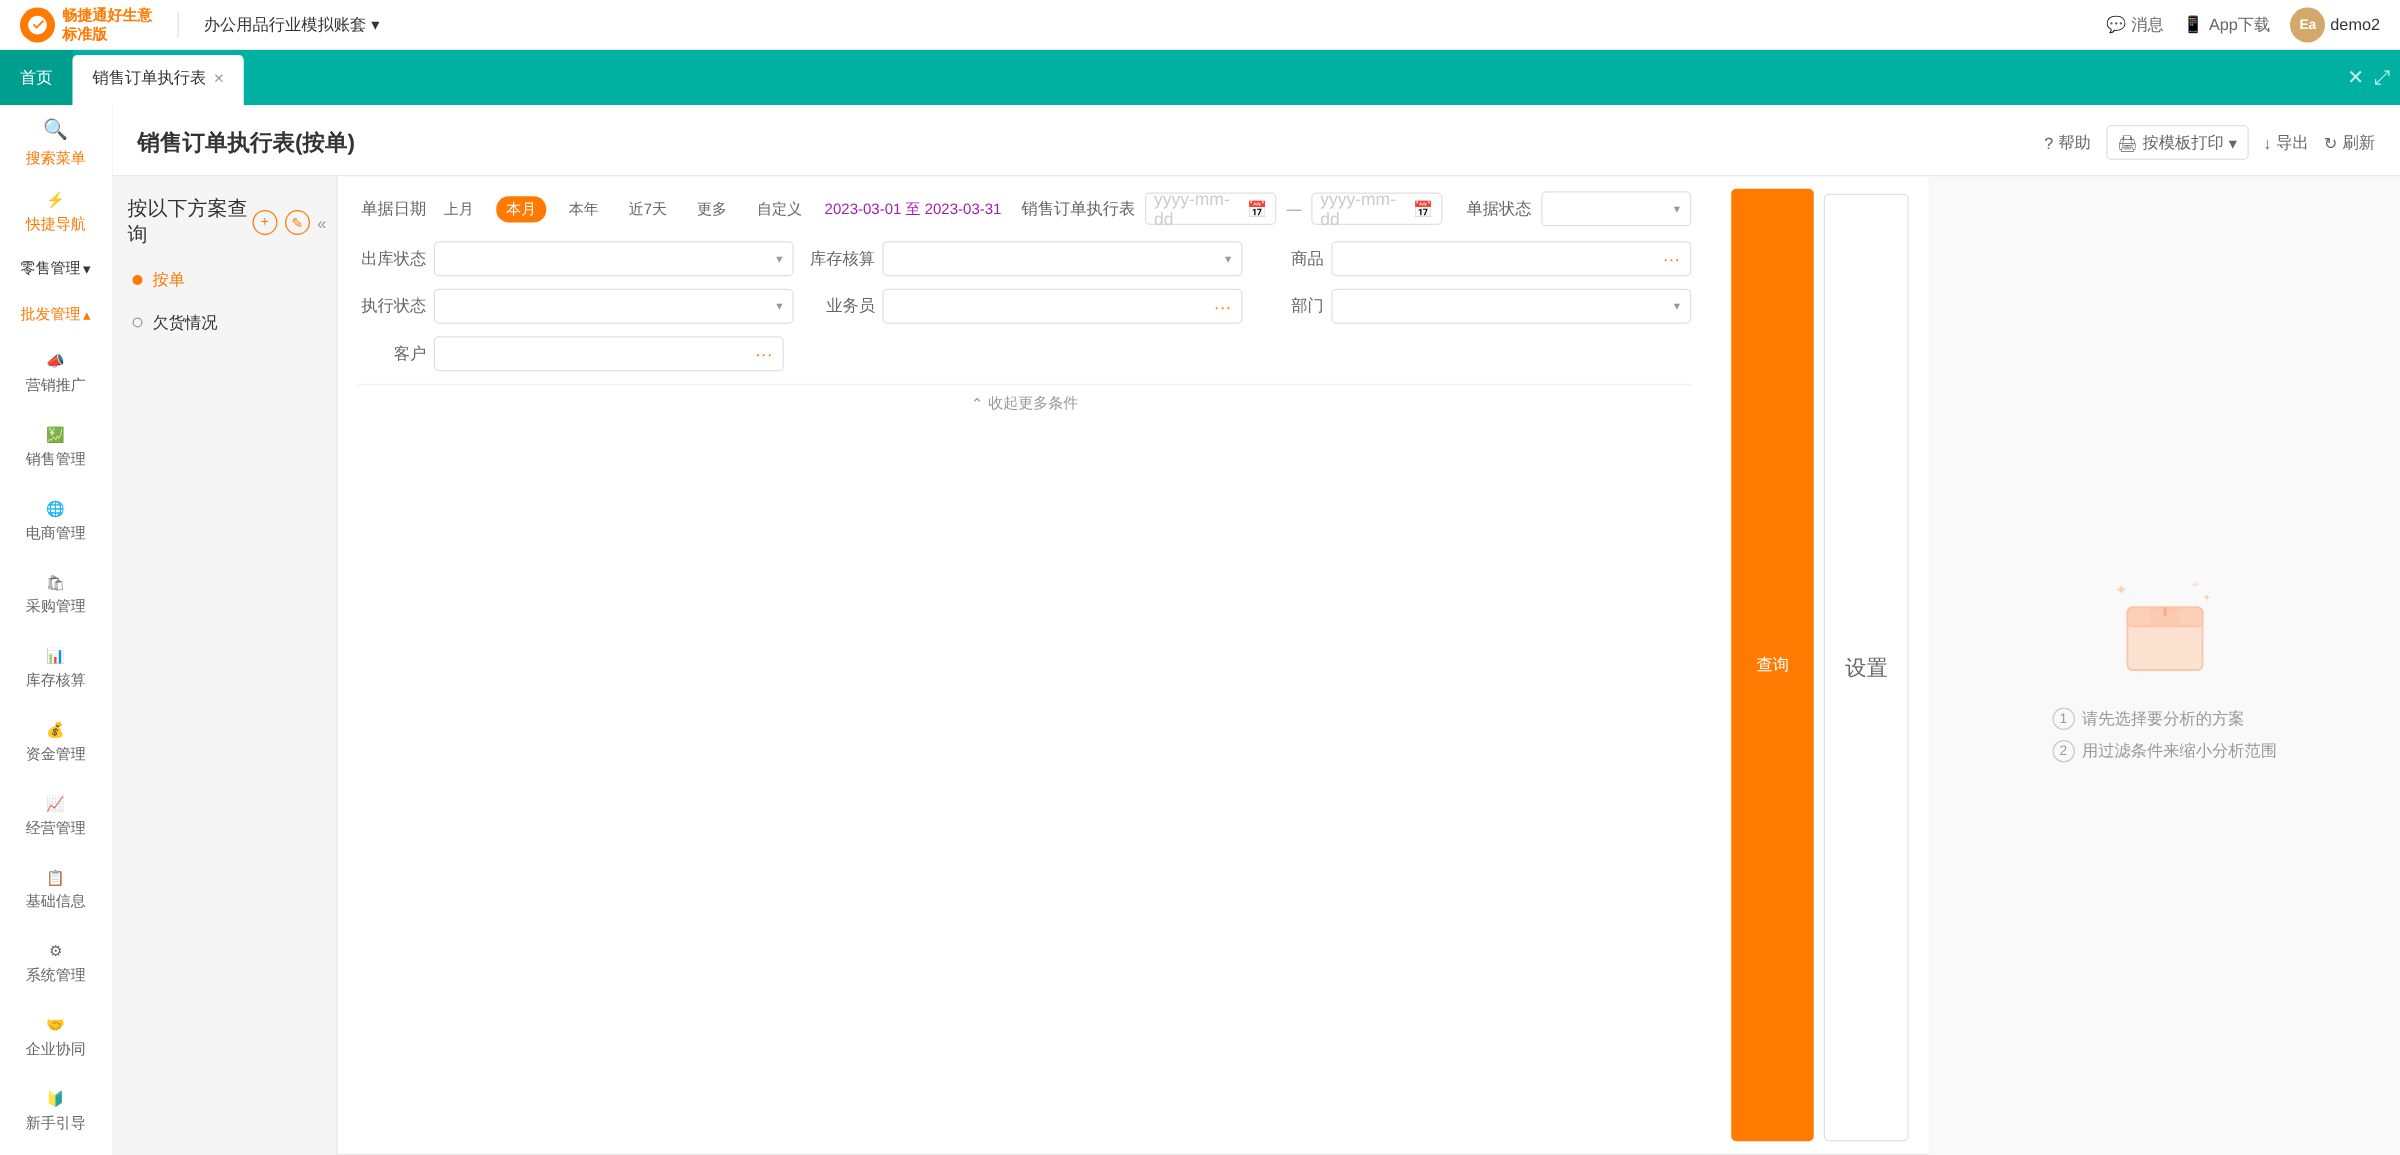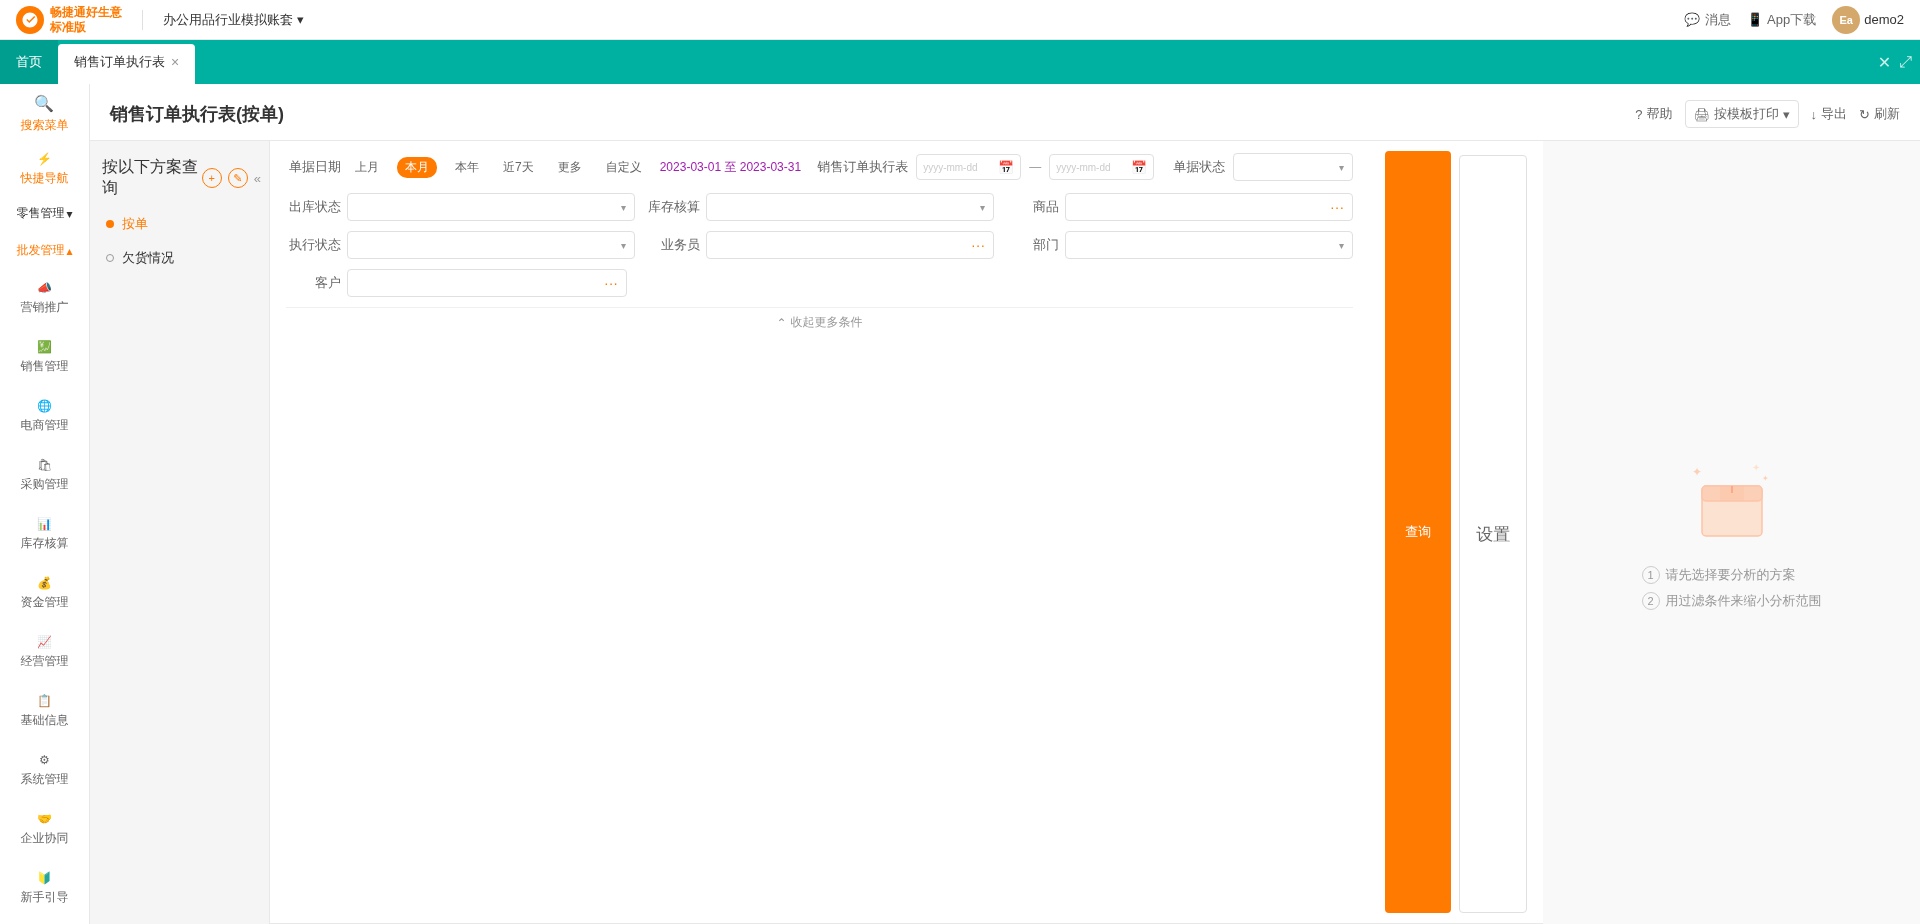--- a/index.html
+++ b/index.html
@@ -105,21 +105,21 @@
     .orange-circle { width: 8px; height: 8px; border-radius: 50%; background: #ff7a00; flex-shrink: 0; }
     .gray-circle-outline { width: 8px; height: 8px; border-radius: 50%; border: 1.5px solid #999; flex-shrink: 0; }
 
     
     .date-row { display: flex; align-items: center; margin-bottom: 12px; gap: 8px; }
     .date-label { font-size: 13px; color: #666; min-width: 55px; text-align: right; }
     .date-btns { display: flex; align-items: center; gap: 12px; }
     .date-btn { font-size: 12px; color: #666; cursor: pointer; padding: 2px 6px; }
     .date-btn.cur { background: #ff7a00; color: #fff; border-radius: 10px; padding: 2px 8px; }
     .d-input { border: 1px solid #e0e0e0; border-radius: 4px; padding: 3px 6px; font-size: 12px; color: #ccc; width: 105px; display: flex; align-items: center; justify-content: space-between; cursor: pointer; height: 26px; }
-    .d-input-text { color: #ccc; font-size: 10px; }
+    .d-input-text { color: #ccc; font-size: 14px; }
 
     .fields-grid { display: grid; grid-template-columns: repeat(3, 1fr); gap: 10px; }
     .field-item { display: flex; align-items: center; gap: 6px; }
     .field-label { font-size: 13px; color: #666; min-width: 55px; text-align: right; flex-shrink: 0; }
     .field-select { flex: 1; border: 1px solid #e0e0e0; border-radius: 4px; padding: 4px 8px; font-size: 12px; color: #ccc; background: #fff; display: flex; align-items: center; justify-content: space-between; cursor: pointer; height: 28px; }
     .field-input-dots { flex: 1; border: 1px solid #e0e0e0; border-radius: 4px; padding: 4px 8px; font-size: 12px; background: #fff; display: flex; align-items: center; justify-content: flex-end; cursor: pointer; height: 28px; color: #ff7a00; }
     .chevron-down { font-size: 10px; color: #999; }
     .three-dots { font-size: 14px; color: #ff7a00; }
 
     .collapse-row { display: flex; align-items: center; justify-content: center; padding: 6px; color: #999; font-size: 12px; cursor: pointer; gap: 4px; border-top: 1px solid #f0f0f0; margin-top: 8px; }

